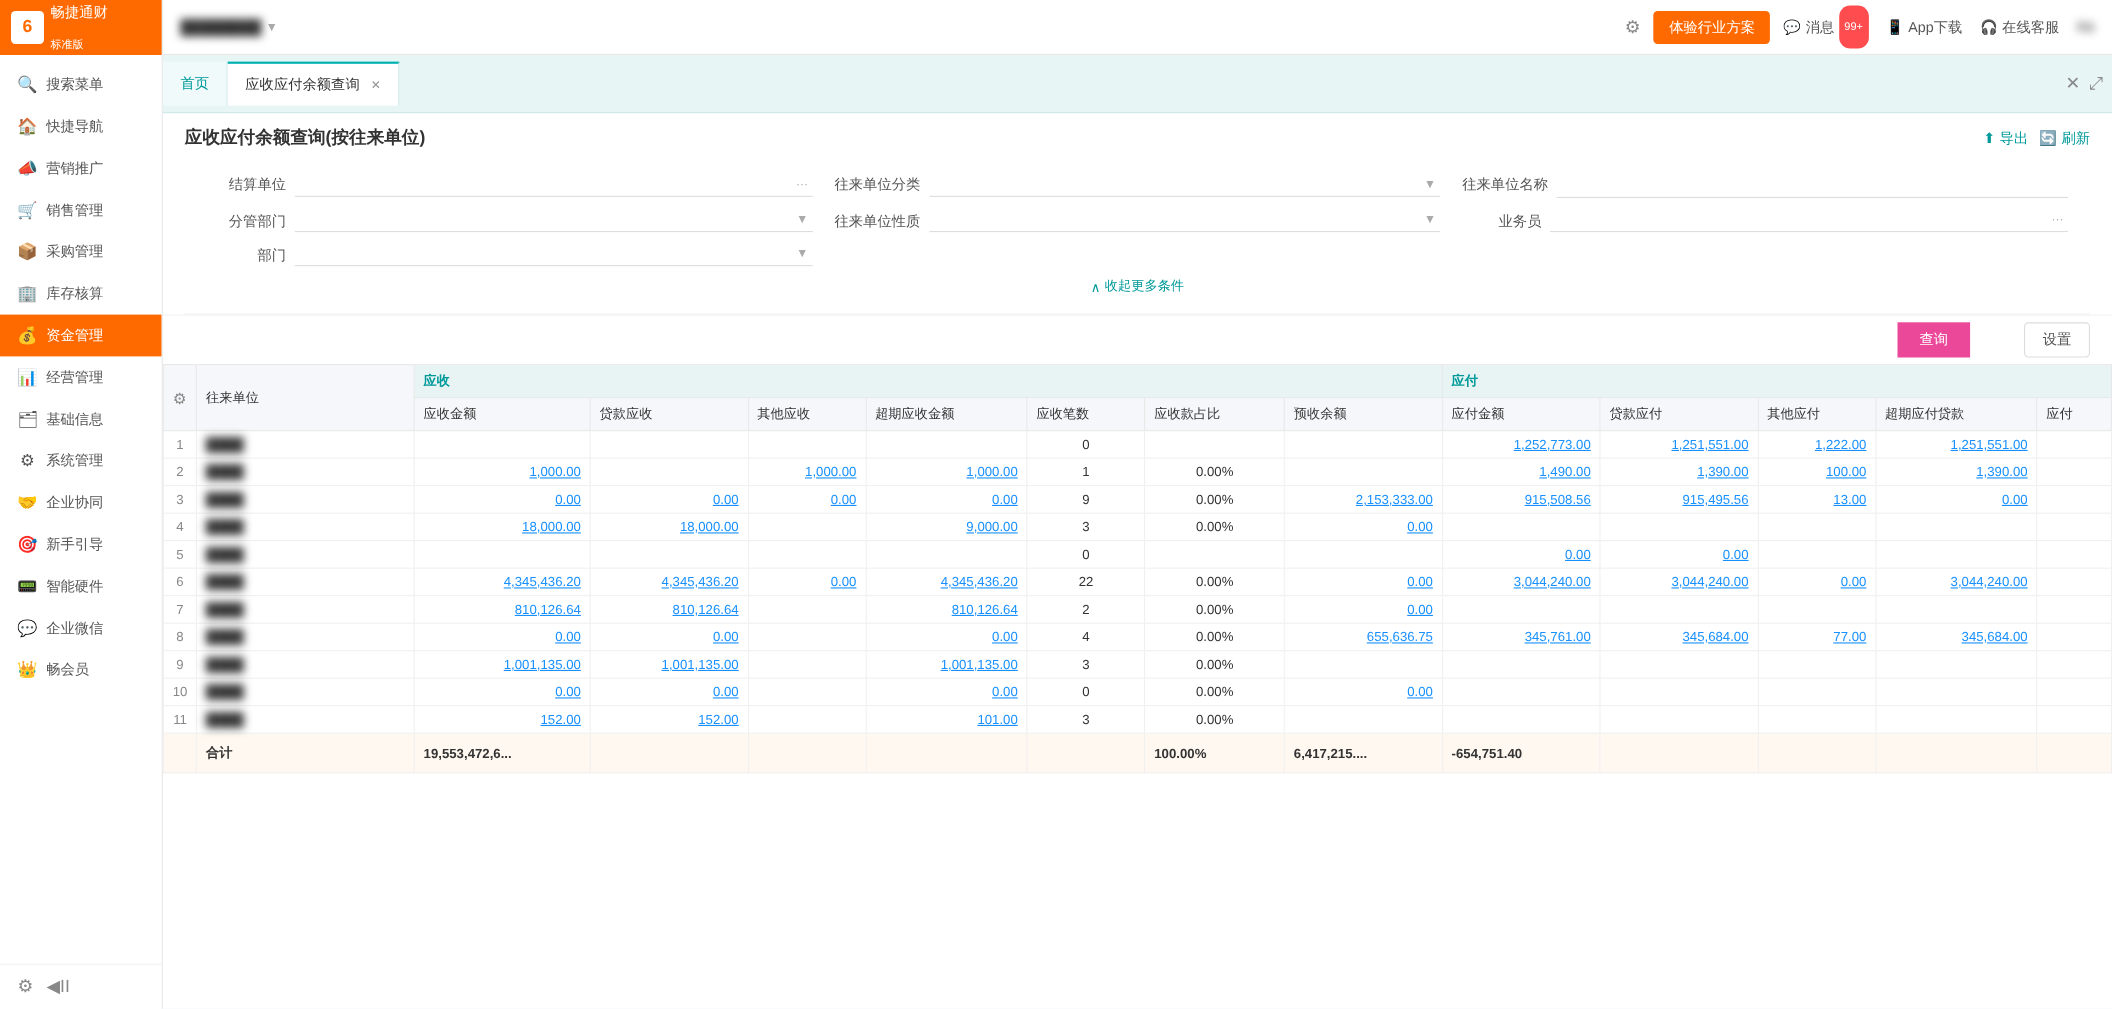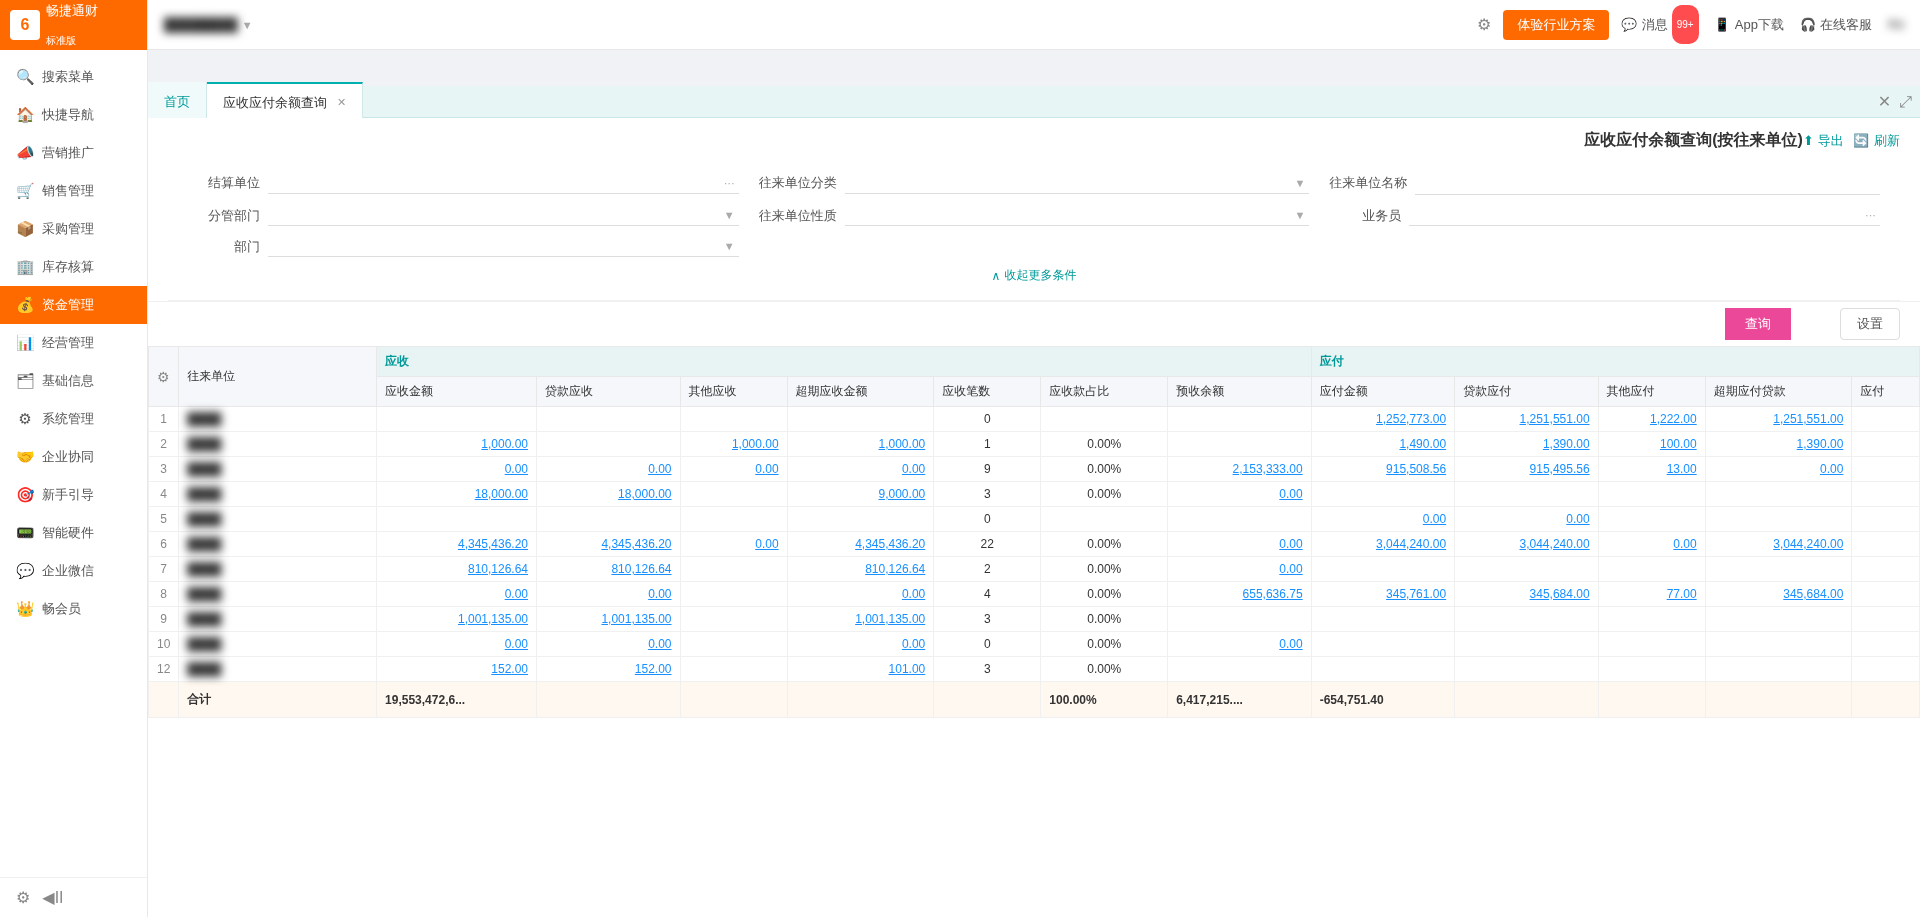--- a/index.html
+++ b/index.html
@@ -62,40 +62,40 @@
 
     
     .main {
       margin-left: 148px; margin-top: 50px; height: calc(917px - 50px);
       display: flex; flex-direction: column; overflow: hidden;
     }
 
     
     .tab-bar {
       display: flex; align-items: center; background: #e8f5f5;
-      border-bottom: 1px solid #c8e6e6; height: 32px; margin-top: 36px;
+      border-bottom: 1px solid #c8e6e6; height: 53px;
     }
     .tab-item {
       display: flex; align-items: center; gap: 6px; padding: 0 16px;
       height: 40px; cursor: pointer; font-size: 13px; color: #555;
       border-right: 1px solid #d0e8e8;
     }
     .tab-item.home { background: #f0fafa; color: #009999; }
     .tab-item.active { background: #fff; color: #333; border-top: 2px solid #00b0b0; }
     .tab-close { font-size: 11px; color: #999; margin-left: 4px; cursor: pointer; }
     .tab-bar-actions { margin-left: auto; display: flex; align-items: center; padding-right: 8px; gap: 8px; }
     .tab-bar-btn { cursor: pointer; color: #888; font-size: 16px; }
 
     
     .page-header {
       background: #fff; padding: 12px 20px 0 20px;
       border-bottom: 1px solid #f0f0f0;
     }
     .page-title-row {
-      display: flex; align-items: center; justify-content: flex-end;
+      display: flex; align-items: center; justify-content: space-between;
       margin-bottom: 10px;
     }
     .page-title { font-size: 16px; font-weight: bold; color: #333; }
     .page-header-actions { display: flex; gap: 10px; }
     .header-action-btn {
       display: flex; align-items: center; gap: 4px;
       color: #009999; cursor: pointer; font-size: 13px; background: none; border: none;
     }
 
     
@@ -588,21 +588,21 @@
             <td class="td-center">0</td>
             <td class="td-center">0.00%</td>
             <td class="td-link">0.00</td>
             <td class=""></td>
             <td class=""></td>
             <td class=""></td>
             <td class=""></td>
             <td class=""></td>
           </tr>
           <tr>
-            <td class="td-serial">12</td>
+            <td class="td-serial">11</td>
             <td class="td-left blurred">████</td>
             <td class="td-link">152.00</td>
             <td class="td-link">152.00</td>
             <td class=""></td>
             <td class="td-link">101.00</td>
             <td class="td-center">3</td>
             <td class="td-center">0.00%</td>
             <td class=""></td>
             <td class=""></td>
             <td class=""></td>

